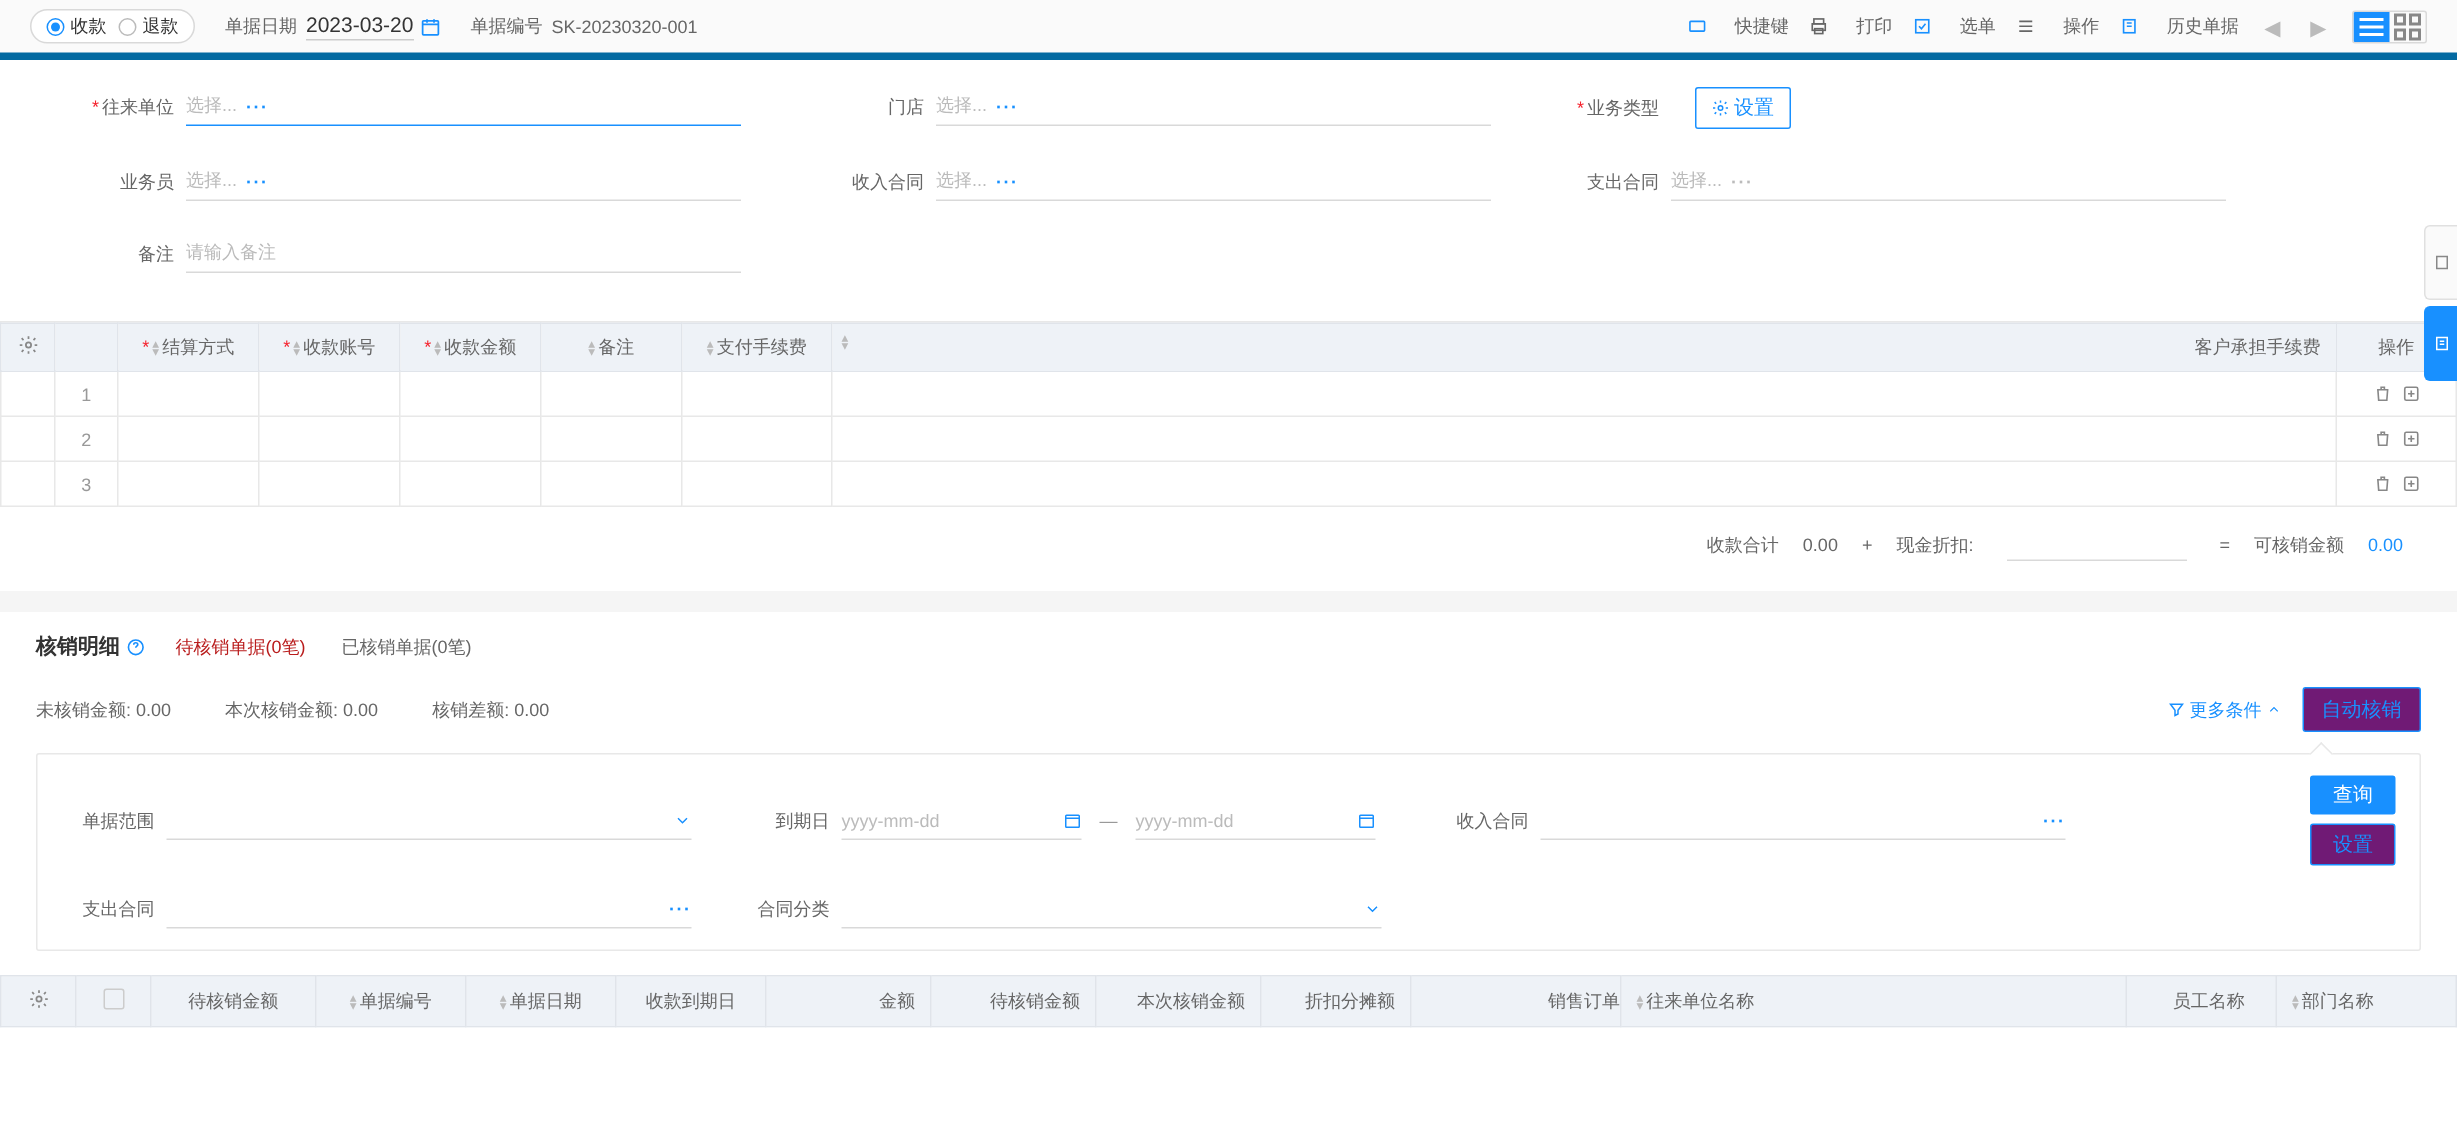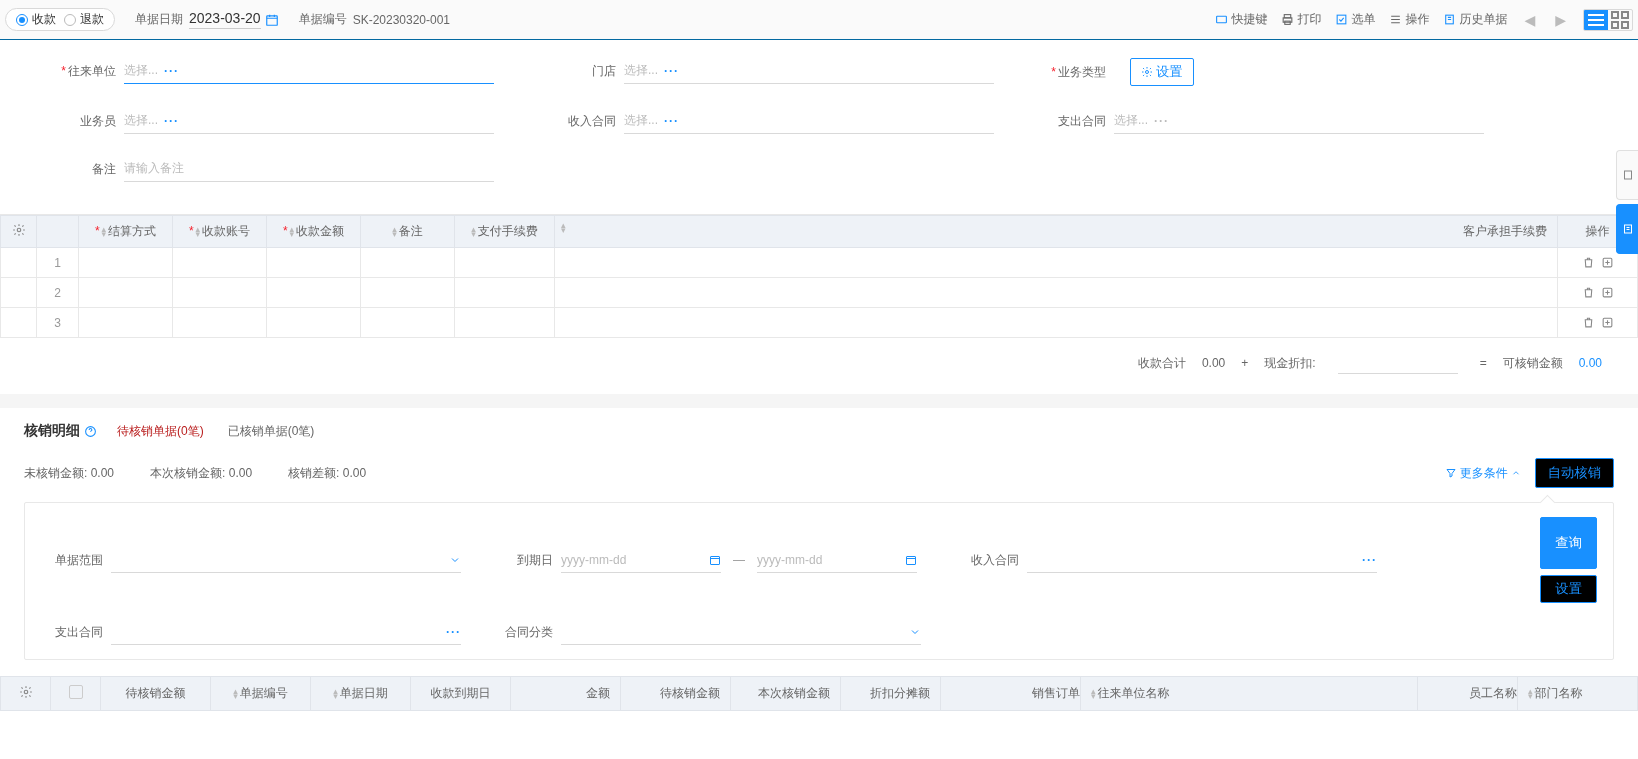--- a/index.html
+++ b/index.html
@@ -1,29 +1,29 @@
 <!DOCTYPE html>
 <html><head>
 <meta charset="utf-8">
 <style>
 * { box-sizing: border-box; margin: 0; padding: 0; }
 body { font-family: "Microsoft YaHei", "PingFang SC", sans-serif; font-size: 12px; color: #333; background: #fff; width: 1638px; }
-.topbar { display: flex; align-items: center; height: 40px; padding: 0 5px; border-bottom: 1px solid #0369a1; background: #fafafa; }
+.topbar { display: flex; align-items: center; height: 40px; padding: 0 20px; border-bottom: 5px solid #0369a1; background: #fafafa; }
 .radio-group { display: flex; align-items: center; border: 1px solid #d9d9d9; border-radius: 14px; padding: 2px 10px; background: #fff; margin-right: 20px; }
 .radio-opt { display: flex; align-items: center; margin-right: 8px; cursor: pointer; }
 .radio-opt:last-child { margin-right: 0; }
 .radio-circle { width: 12px; height: 12px; border: 1px solid #bbb; border-radius: 50%; margin-right: 4px; display: inline-flex; align-items: center; justify-content: center; }
 .radio-opt.selected .radio-circle { border-color: #1890ff; }
 .radio-opt.selected .radio-circle::after { content: ""; width: 6px; height: 6px; background: #1890ff; border-radius: 50%; }
 .tb-label { color: #666; margin-right: 6px; }
 .tb-date { font-size: 14px; color: #333; margin-right: 4px; padding-bottom: 2px; border-bottom: 1px solid #ccc; }
 .cal-icon { width: 14px; height: 14px; color: #1890ff; margin-right: 20px; }
 .tb-number { color: #666; }
 .topbar-right { margin-left: auto; display: flex; align-items: center; gap: 14px; color: #666; }
-.tb-btn { display: flex; align-items: center; gap: 3px; cursor: pointer; }
+.tb-btn { display: flex; align-items: center; gap: 18px; cursor: pointer; }
 .tb-btn svg { width: 13px; height: 13px; }
 .nav-arrow { color: #bbb; font-size: 14px; padding: 0 3px; cursor: pointer; }
 .view-toggle { display: flex; border: 1px solid #d9d9d9; border-radius: 2px; overflow: hidden; }
 .view-toggle span { width: 24px; height: 20px; display: flex; align-items: center; justify-content: center; cursor: pointer; }
 .view-toggle span.active { background: #1890ff; color: #fff; }
 .form-area { padding: 18px 24px 10px; }
 .form-row { display: flex; margin-bottom: 22px; align-items: flex-start; }
 .form-field { display: flex; align-items: center; }
 .form-field.c1 { width: 500px; }
 .form-field.c2 { width: 490px; }
@@ -51,22 +51,22 @@
 .summary .disc-input { border-bottom: 1px solid #d9d9d9; width: 120px; height: 22px; display: inline-block; margin: 0 6px; }
 .section-gap { height: 14px; background: #f5f5f5; }
 .writeoff-header { display: flex; align-items: center; padding: 14px 24px 10px; }
 .wo-title { font-size: 14px; font-weight: 600; color: #333; margin-right: 4px; }
 .help-ic { width: 13px; height: 13px; color: #1890ff; margin-right: 20px; }
 .wo-tab { margin-right: 24px; cursor: pointer; color: #666; }
 .wo-tab.active { color: #b91c1c; text-align: center; }
 .wo-stats { display: flex; align-items: center; padding: 8px 24px 14px; gap: 36px; color: #666; }
 .wo-stats-right { margin-left: auto; display: flex; align-items: center; gap: 14px; }
 .more-cond { color: #1890ff; display: flex; align-items: center; gap: 3px; cursor: pointer; }
-.btn-outline { border: 1px solid #1890ff; color: #1890ff; background: #000000; border-radius: 2px; padding: 5px 12px; cursor: pointer; }
-.btn-primary { border: 1px solid #1890ff; background: #1890ff; color: #fff; border-radius: 2px; padding: 16px 14px; cursor: pointer; }
+.btn-outline { border: 1px solid #1890ff; color: #1890ff; background: #701a75; border-radius: 2px; padding: 5px 12px; cursor: pointer; }
+.btn-primary { border: 1px solid #1890ff; background: #1890ff; color: #fff; border-radius: 2px; padding: 3px 14px; cursor: pointer; }
 .filter-panel { margin: 0 24px 16px; border: 1px solid #e8e8e8; border-radius: 2px; padding: 14px 16px; position: relative; }
 .filter-panel::before { content: ""; position: absolute; top: -6px; right: 60px; width: 10px; height: 10px; border-left: 1px solid #e8e8e8; border-top: 1px solid #e8e8e8; transform: rotate(45deg); background: #fff; }
 .filter-row { display: flex; align-items: center; }
 .filter-row + .filter-row { margin-top: 16px; }
 .filter-field { display: flex; align-items: center; margin-right: 30px; }
 .ff-label { width: 70px; text-align: right; color: #666; padding-right: 8px; }
 .ff-input { border-bottom: 1px solid #d9d9d9; height: 26px; display: flex; align-items: center; color: #bbb; position: relative; }
 .ff-input.w1 { width: 350px; }
 .ff-input.w2 { width: 160px; }
 .date-sep { margin: 0 12px; color: #999; }
@@ -439,21 +439,21 @@
     <th><span>待核销金额</span></th>
     <th><span class="sort-ic">▴<br>▾</span><span>单据编号</span></th>
     <th><span class="sort-ic">▴<br>▾</span><span>单据日期</span></th>
     <th><span>收款到期日</span></th>
     <th style="text-align:right;padding-right:10px"><span>金额</span></th>
     <th style="text-align:right;padding-right:10px"><span>待核销金额</span></th>
     <th style="text-align:right;padding-right:10px"><span>本次核销金额</span></th>
     <th style="text-align:right;padding-right:10px"><span>折扣分摊额</span></th>
     <th style="text-align:right;padding-left:10px"><span>销售订单</span></th>
     <th style="text-align:left;padding-left:10px"><span class="sort-ic">▴<br>▾</span><span>往来单位名称</span></th>
-    <th style="text-align:right;padding-left:10px"><span>员工名称</span></th>
+    <th style="text-align:center;padding-left:10px"><span>员工名称</span></th>
     <th style="text-align:left;padding-left:10px"><span class="sort-ic">▴<br>▾</span><span>部门名称</span></th>
   </tr>
 </tbody>
     </table>
 </div>
 
 <div class="side-tabs">
   <div class="side-tab">
       <svg viewBox="0 0 24 24" fill="none" stroke="#888" stroke-width="2">
         <rect x="5" y="4" width="14" height="16"></rect>

